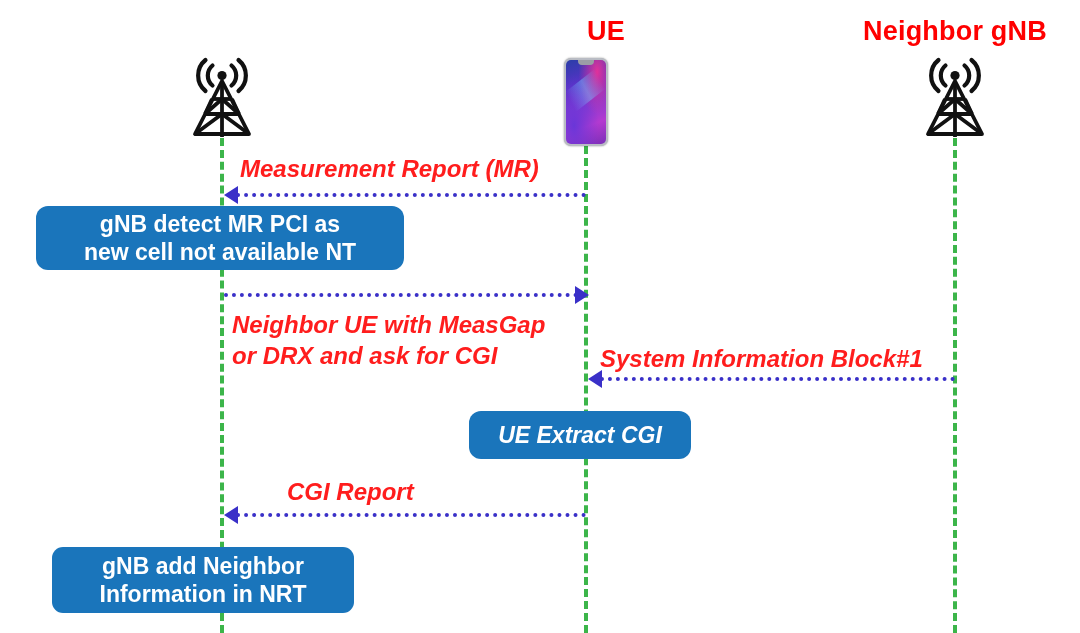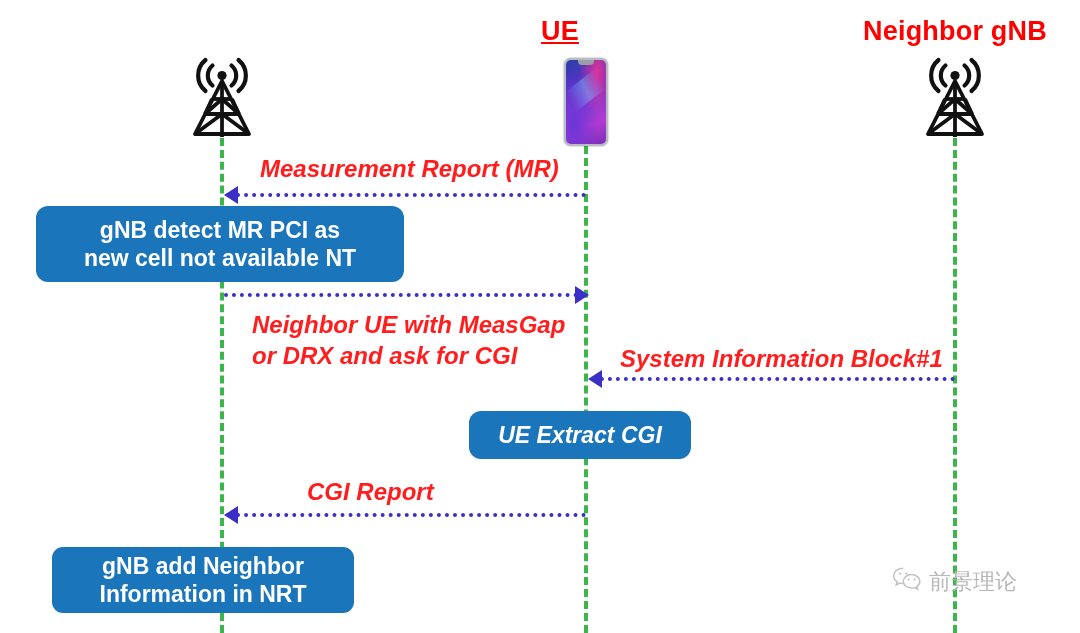--- a/index.html
+++ b/index.html
@@ -47,21 +47,20 @@
   .arrowhead.right{border-left:14px solid #3a30c8;}
 
   .msg-label{
     position:absolute;
     color:#ff1d1d;
     font-style:italic;
     font-weight:bold;
     font-size:24px;
     white-space:pre;
     line-height:1.3;
-    margin-left:20px;
   }
 
   
   .action-box{
     position:absolute;
     background:#1a75bb;
     color:#ffffff;
     font-weight:bold;
     font-size:23px;
     border-radius:12px;
@@ -142,21 +141,21 @@
         <path d="M20 59 L54 59"></path>
         <path d="M27 44 L47 44"></path>
         <path d="M27 44 L20 59 M47 44 L54 59"></path>
         <path d="M20 59 L37 44 L54 59"></path>
         <path d="M10 79 L37 59 L64 79"></path>
         <path d="M37 26 L37 82"></path>
       </g>
     </svg>
   </div>
 
-  <div class="actor-title" style="left:560px;top:16px;text-decoration:underline;">UE</div>
+  <div class="actor-title" style="left:606px;top:16px;">UE</div>
   <div class="actor-icon" style="left:586px;top:58px;">
     <div class="phone-body">
       <div class="phone-screen">
         <div class="phone-notch"></div>
       </div>
     </div>
   </div>
 
   <div class="actor-title" style="left:955px;top:16px;">Neighbor gNB</div>
   <div class="actor-icon" style="left:955px;top:55px;">
@@ -177,50 +176,35 @@
         <path d="M10 79 L37 59 L64 79"></path>
         <path d="M37 26 L37 82"></path>
       </g>
     </svg>
   </div>
 
   <div class="msg-label" style="left:240px;top:153px;">Measurement Report (MR)</div>
   <div class="msg" style="left:228px;top:193px;width:358px;"></div>
   <div class="arrowhead left" style="left:224px;top:186px;"></div>
 
-  <div class="action-box" style="left:36px;top:206px;width:368px;height:76px;">gNB detect MR PCI as
+  <div class="action-box" style="left:36px;top:206px;width:368px;height:64px;">gNB detect MR PCI as
 new cell not available NT</div>
 
   <div class="msg" style="left:224px;top:293px;width:354px;"></div>
   <div class="arrowhead right" style="left:575px;top:286px;"></div>
   <div class="msg-label" style="left:232px;top:309px;">Neighbor UE with MeasGap
 or DRX and ask for CGI</div>
 
   <div class="msg-label" style="left:600px;top:343px;">System Information Block#1</div>
   <div class="msg" style="left:592px;top:377px;width:363px;"></div>
   <div class="arrowhead left" style="left:588px;top:370px;"></div>
 
   <div class="action-box" style="left:469px;top:411px;width:222px;height:48px;font-style:italic;">UE Extract CGI</div>
 
   <div class="msg-label" style="left:287px;top:476px;">CGI Report</div>
   <div class="msg" style="left:228px;top:513px;width:358px;"></div>
   <div class="arrowhead left" style="left:224px;top:506px;"></div>
 
   <div class="action-box" style="left:52px;top:547px;width:302px;height:66px;border-radius:11px;">gNB add Neighbor
 Information in NRT</div>
 
-  <div class="watermark" style="left:892px;top:566px;">
-    <span>
-      <svg width="30" height="26" viewBox="0 0 30 26" aria-hidden="true">
-        <g fill="none" stroke="#c2c2c2" stroke-width="1.5">
-          <path d="M11.2 2.2C5.9 2.2 1.6 5.6 1.6 9.8c0 2.4 1.4 4.6 3.6 6l-1 3.1 3.5-1.8c1.1.3 2.3.5 3.5.5"></path>
-          <path d="M19.6 8.6c-4.6 0-8.4 3-8.4 6.7s3.8 6.7 8.4 6.7c1 0 2-.1 2.9-.4l3.1 1.6-.9-2.7c1.9-1.2 3.2-3.1 3.2-5.2 0-3.7-3.7-6.7-8.3-6.7z"></path>
-        </g>
-        <circle cx="8.2" cy="7.6" r="1.15" fill="#c2c2c2"></circle>
-        <circle cx="14.2" cy="7.6" r="1.15" fill="#c2c2c2"></circle>
-        <circle cx="16.6" cy="13.6" r="1.05" fill="#c2c2c2"></circle>
-        <circle cx="22.6" cy="13.6" r="1.05" fill="#c2c2c2"></circle>
-      </svg>
-    </span>
-    <span>前景理论</span>
-  </div>
 
 </div>
 
 </body></html>

